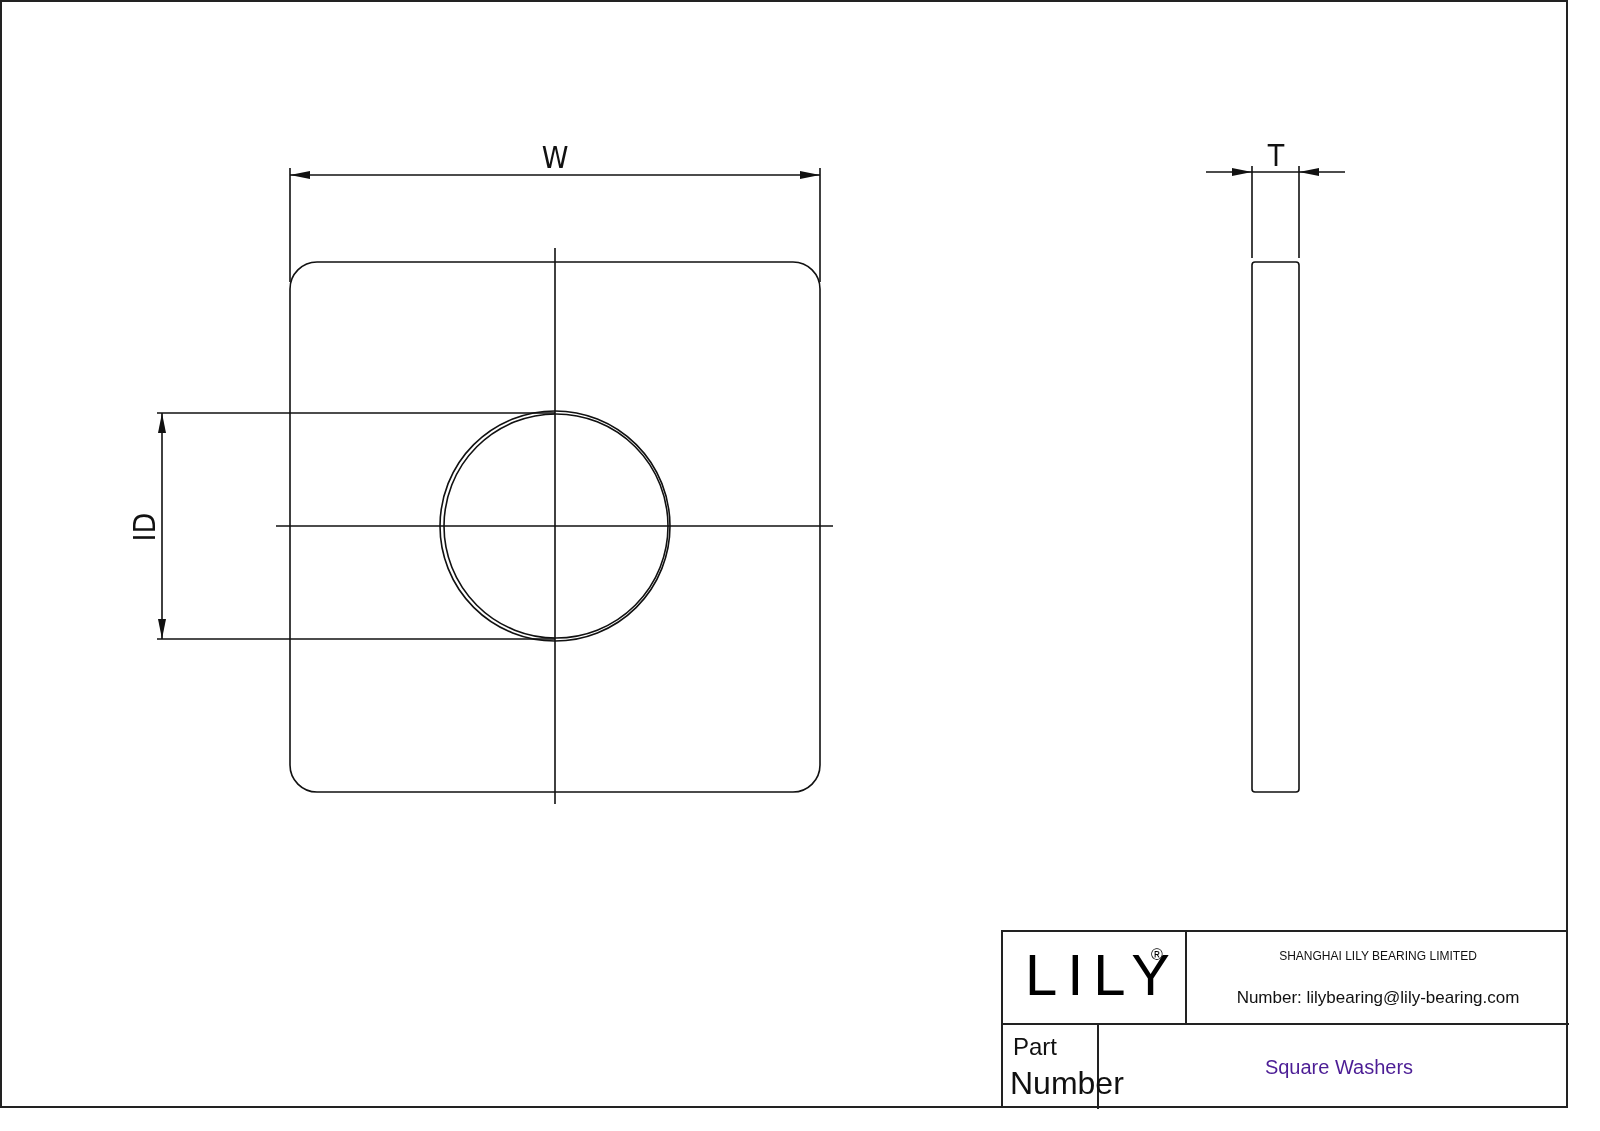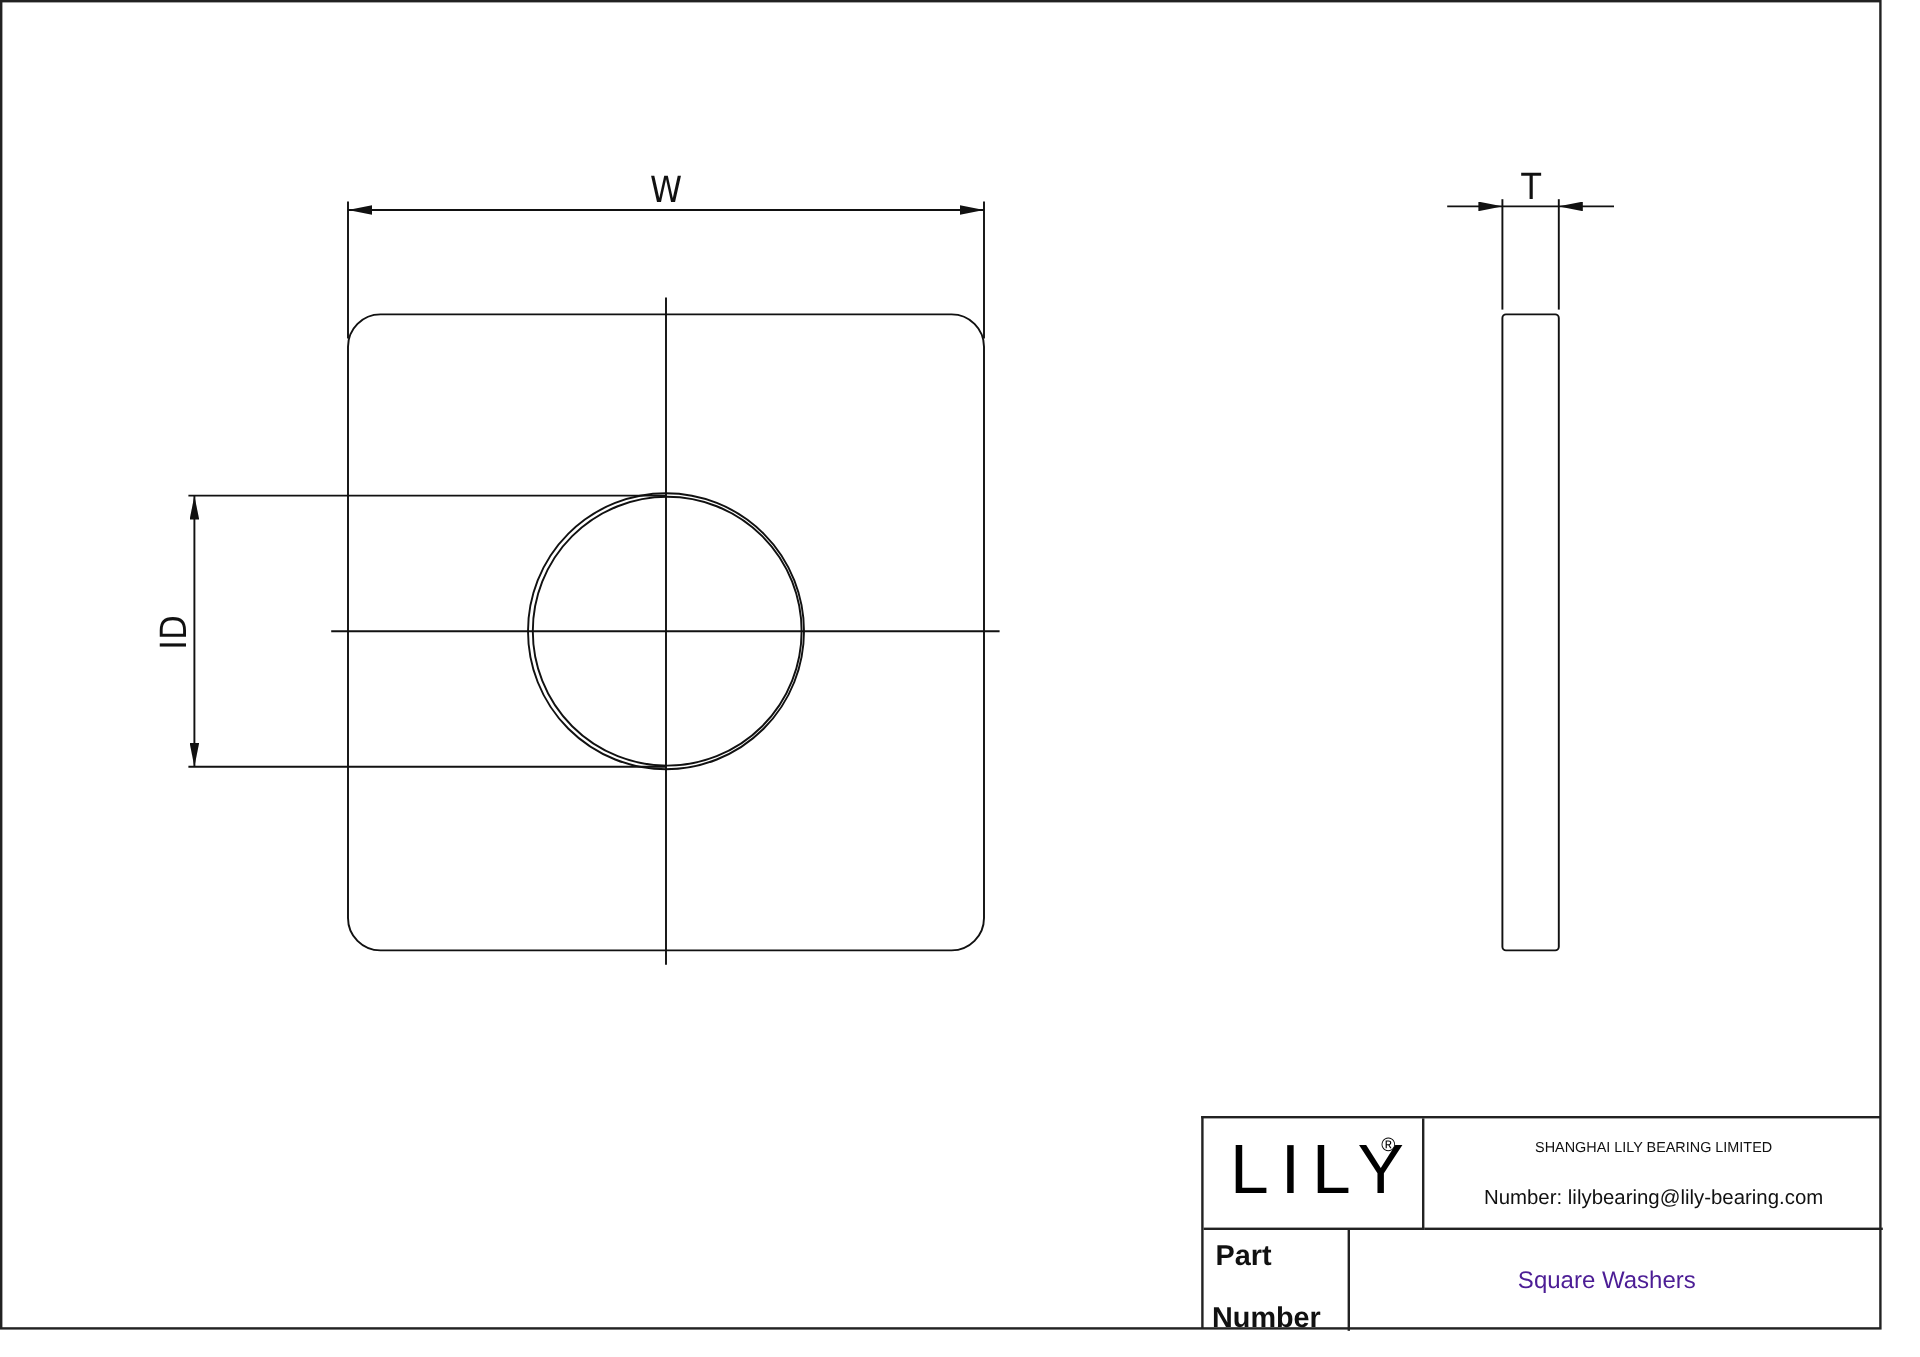--- a/index.html
+++ b/index.html
@@ -11,24 +11,24 @@
                    border-top: 2px solid #222; border-left: 2px solid #222; box-sizing: border-box; }
     .tb-logo { position: absolute; left: 0; top: 0; width: 184px; height: 93px;
                border-right: 2px solid #222; border-bottom: 2px solid #222; box-sizing: border-box; padding-left: 32px; }
     .tb-logo-text { position: absolute; left: 22px; top: 14px; font-size: 58px; letter-spacing: 10px;
                     color: #000; font-family: "Liberation Sans", sans-serif; line-height: 1; }
     .tb-reg { position: absolute; left: 148px; top: 14px; font-size: 16px; color: #000; }
     .tb-company { position: absolute; left: 184px; top: 0; width: 382px; height: 93px;
                   border-bottom: 2px solid #222; box-sizing: border-box; text-align: center; }
     .tb-company-name { position: absolute; left: 0; right: 0; top: 17px; font-size: 12px; color: #111; }
     .tb-email { position: absolute; left: 0; right: 0; top: 56px; font-size: 17px; color: #111; }
-    .tb-part-label { position: absolute; left: 0; top: 93px; width: 122px; height: 84px;
-                     border-right: 2px solid #222; box-sizing: border-box; font-weight: bold; }
+    .tb-part-label { position: absolute; left: 0; top: 93px; width: 96px; height: 84px;
+                     border-right: 2px solid #222; box-sizing: border-box; }
     .tb-part-line1 { position: absolute; left: 10px; top: 8px; font-size: 24px; color: #111; }
-    .tb-part-line2 { position: absolute; left: 7px; top: 40px; font-size: 24px; color: #111; margin-top: 20px; }
+    .tb-part-line2 { position: absolute; left: 7px; top: 40px; font-size: 32px; color: #111; }
     .tb-part-value { position: absolute; left: 106px; top: 93px; width: 460px; height: 84px;
                      display: flex; align-items: center; justify-content: center;
                      font-size: 20px; color: #4c1d95; }
   </style>
 </head>
 <body>
 
 <svg id="drawing" width="1600" height="1131" viewBox="0 0 1600 1131" xmlns="http://www.w3.org/2000/svg">
   <defs>
     <marker id="arrow" viewBox="0 0 20 8" refX="20" refY="4" markerWidth="20" markerHeight="8" markerUnits="userSpaceOnUse" orient="auto-start-reverse">

